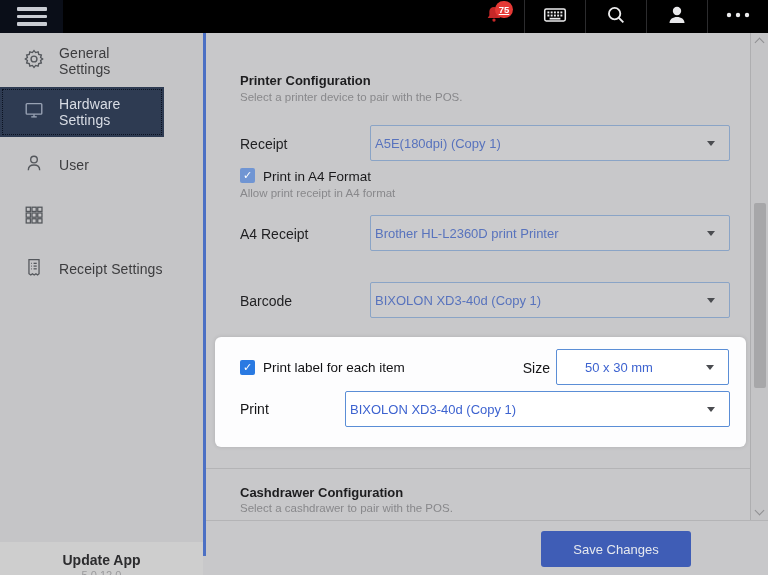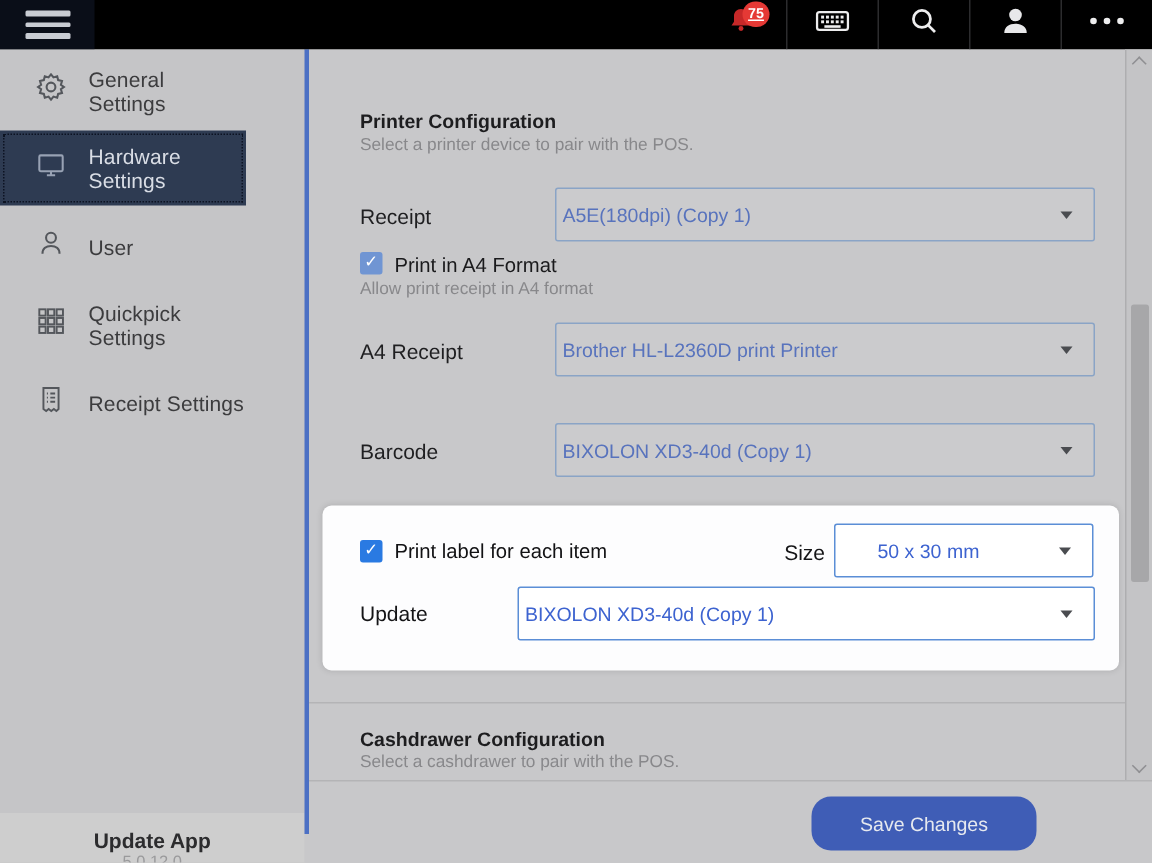--- a/index.html
+++ b/index.html
@@ -54,21 +54,21 @@
   .checkbox::after { content:"\2713"; color:#fff; font-size:11px; font-weight:bold; line-height:1; }
   .checkbox.bright { background:var(--checkbox,#2a7ae2); }
   .cb-label { position:absolute; font-size:13.5px; color:#1a1a1c; }
 
   .highlight-box { position:absolute; left:215px; top:337px; width:531px; height:110px;
                    background:var(--highlight-bg,#fdfdfe); border-radius:6px; box-shadow:0 0 4px rgba(0,0,0,0.12); }
 
   .hdivider { position:absolute; left:206px; width:562px; height:1px; background:#b4b4b6; }
 
   .save-btn { position:absolute; left:541px; top:531px; width:150px; height:36px; background:var(--save-button,#3f5db6);
-              border:none; border-radius:13px; color:#e6e9ef; font-size:13px; font-family:inherit; cursor:pointer; }
+              border:none; border-radius:3px; color:#e6e9ef; font-size:13px; font-family:inherit; cursor:pointer; }
 
   
   .scrollbar { position:absolute; left:750px; top:33px; width:18px; height:487px; background:#c4c4c6; border-left:1px solid #aeaeb0; }
   .sb-thumb { position:absolute; left:3px; top:170px; width:12px; height:185px; background:#a7a7a9; border-radius:2px; }
   .chev { position:absolute; left:5px; width:7px; height:7px; border-left:1.5px solid #8f8f92; border-top:1.5px solid #8f8f92; }
   .chev.up { top:6px; transform:rotate(45deg); }
   .chev.down { bottom:6px; transform:rotate(225deg); }
 </style>
 </head>
 <body>
@@ -175,21 +175,20 @@
             <rect x="9.8" y="3.5" width="4.6" height="4.6"></rect>
             <rect x="16.1" y="3.5" width="4.6" height="4.6"></rect>
           <rect x="3.5" y="9.8" width="4.6" height="4.6"></rect>
             <rect x="9.8" y="9.8" width="4.6" height="4.6"></rect>
             <rect x="16.1" y="9.8" width="4.6" height="4.6"></rect>
           <rect x="3.5" y="16.1" width="4.6" height="4.6"></rect>
             <rect x="9.8" y="16.1" width="4.6" height="4.6"></rect>
             <rect x="16.1" y="16.1" width="4.6" height="4.6"></rect>
         </svg>
       </span>
-      <span class="nav-label">Quickpick Settings</span>
     </div>
     <div class="nav-item" style="top:211px">
       <span>
         <svg width="22" height="22" viewBox="0 0 24 24" fill="none" stroke-width="1.4">
           <path d="M6.5 4h11v15.3l-1.6 1.4-1.8-1.4-1.9 1.4-1.9-1.4-1.8 1.4-2-1.4z"></path>
           <line x1="11.5" y1="8" x2="15" y2="8"></line>
             <line x1="11.5" y1="11" x2="15" y2="11"></line>
             <line x1="11.5" y1="14" x2="15" y2="14"></line>
           <line x1="9" y1="8" x2="9.8" y2="8"></line>
             <line x1="9" y1="11" x2="9.8" y2="11"></line>
@@ -236,21 +235,21 @@
     </div>
 
     <div class="highlight-box"></div>
     <div class="checkbox bright" style="left:240px;top:360px"></div>
     <div class="cb-label" style="left:263px;top:360px;color:#121214">Print label for each item</div>
     <div class="field-label" style="left:505px;top:360px;width:45px;text-align:right;color:#151517">Size</div>
     <div class="dd bright" style="left:556px;top:349px;width:173px;padding-left:28px">
       <span class="dd-text">50 x 30 mm</span>
       <span class="dd-caret"></span>
     </div>
-    <div class="field-label" style="left:240px;top:401px;color:#151517">Update</div>
+    <div class="field-label" style="left:240px;top:401px;color:#151517">Print</div>
     <div class="dd bright" style="left:345px;top:391px;width:385px">
       <span class="dd-text">BIXOLON XD3-40d (Copy 1)</span>
       <span class="dd-caret"></span>
     </div>
 
     <div class="hdivider" style="top:468px"></div>
     <div class="sec-title" style="left:240px;top:485px">Cashdrawer Configuration</div>
     <div class="sec-sub" style="left:240px;top:502px">Select a cashdrawer to pair with the POS.</div>
 
     <div class="hdivider" style="top:520px"></div>

